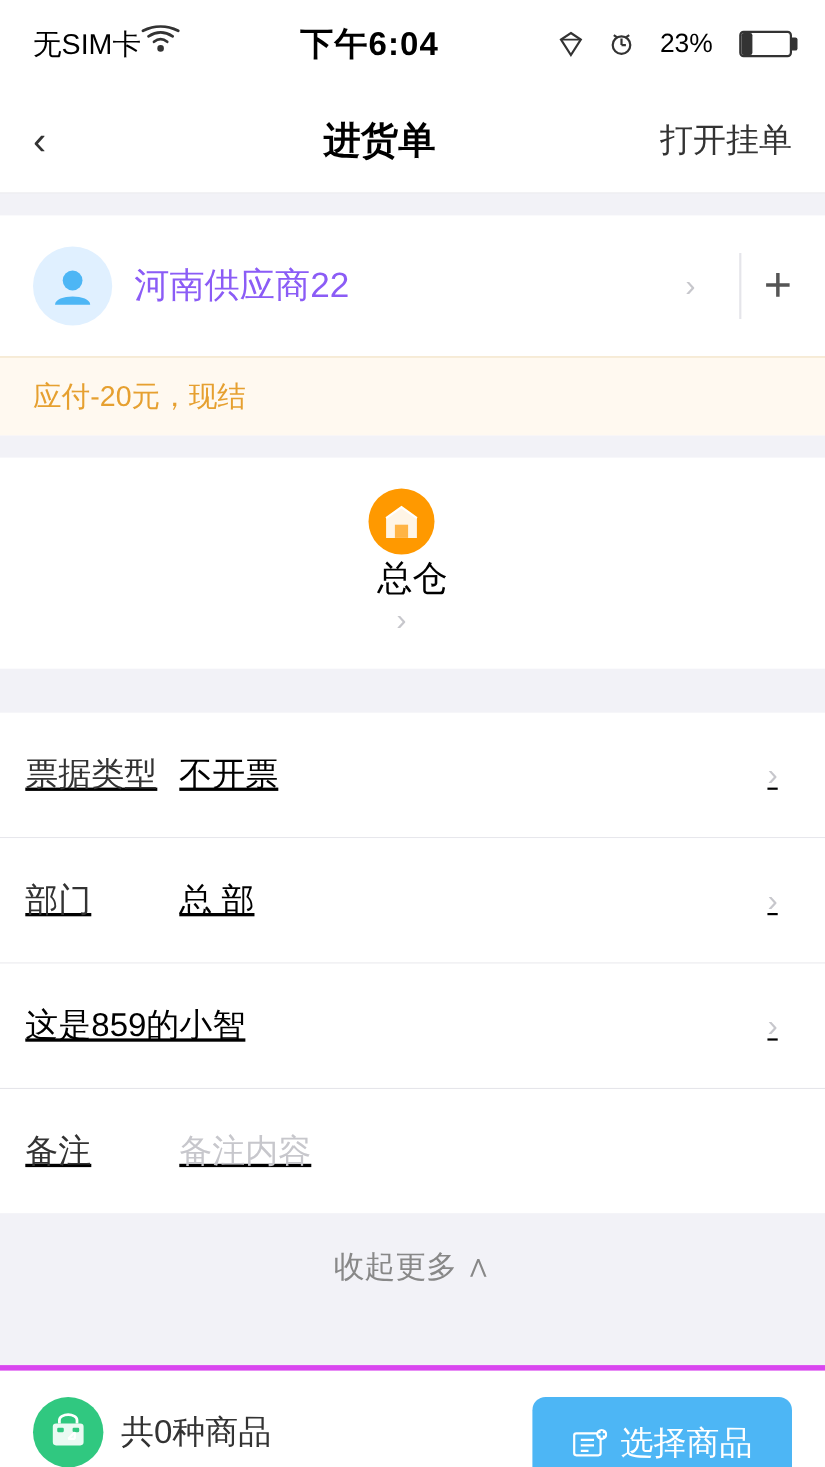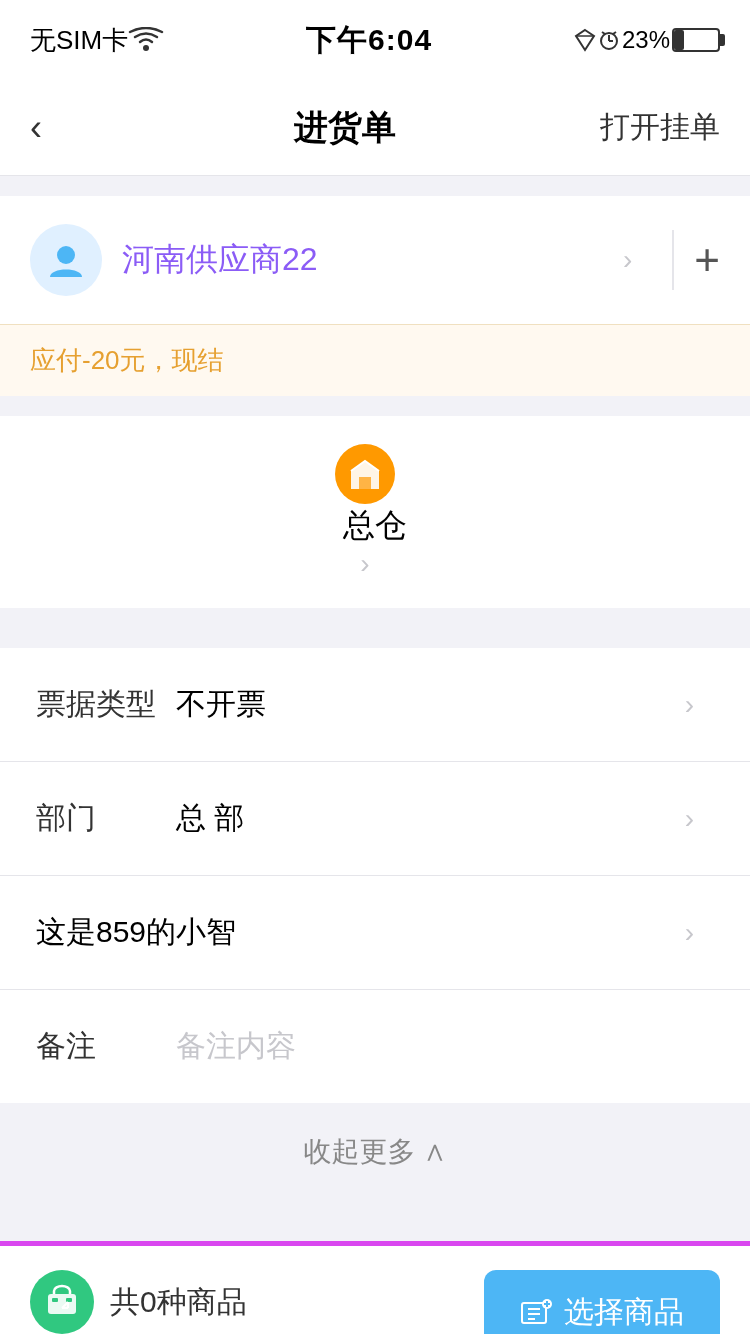--- a/index.html
+++ b/index.html
@@ -19,37 +19,37 @@
       background: #fff;
       display: flex;
       align-items: center;
       justify-content: space-between;
       padding: 0 30px;
       font-size: 26px;
       font-weight: 500;
     }
     .status-left {
       display: flex;
-      align-items: center;
+      align-items: flex-start;
       font-size: 26px;
     }
     .wifi-icon {
       display: inline-block;
       width: 36px;
       height: 26px;
     }
     .status-center {
       font-size: 30px;
       font-weight: 600;
       letter-spacing: 1px;
     }
     .status-right {
       display: flex;
       align-items: center;
-      gap: 2px;
+      gap: 24px;
       font-size: 24px;
     }
     .battery {
       width: 48px;
       height: 24px;
       border: 2px solid #333;
       border-radius: 4px;
       position: relative;
       display: inline-flex;
       align-items: center;
@@ -194,23 +194,24 @@
     }
 
     
     .form-section {
       background: #fff;
       margin-top: 20px;
     }
     .form-row {
       display: flex;
       align-items: center;
-      padding: 36px 36px;
+      padding: 36px 23px;
       border-bottom: 1px solid #e5e5ea;
       background: #fff;
+      text-decoration: underline;
     }
     .form-row:last-child {
       border-bottom: none;
       justify-content: space-between;
     }
     .form-label {
       font-size: 30px;
       color: #333;
       width: 140px;
       flex-shrink: 0;

